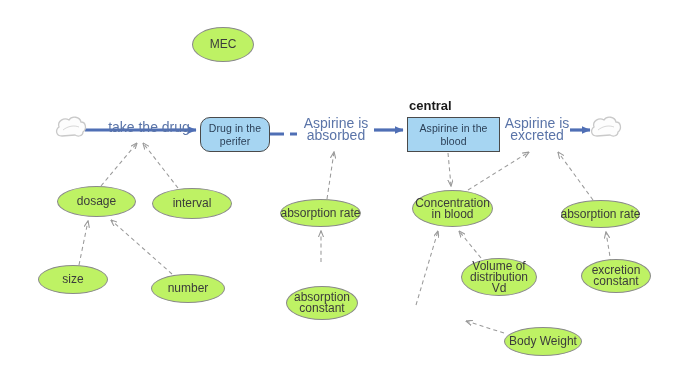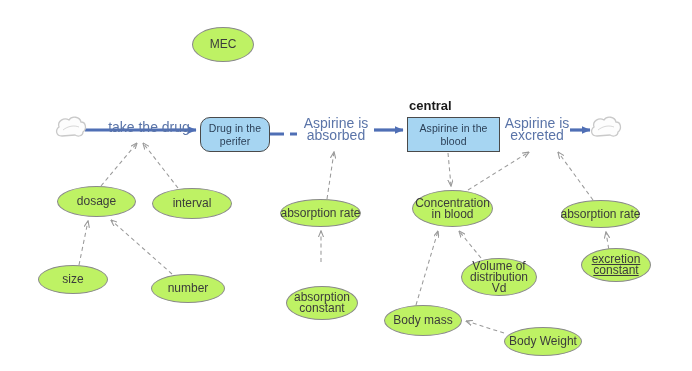--- a/index.html
+++ b/index.html
@@ -178,21 +178,20 @@
   <div class="var" style="left:151px; top:274px; width:74px; height:29px;">number</div>
 
   <div class="var" style="left:280px; top:199px; width:81px; height:28px;">absorption rate</div>
 
   <div class="var wrap" style="left:286px; top:262px; width:72px; height:34px;margin-top:24px;">absorption constant</div>
 
   <div class="var wrap" style="left:412px; top:190px; width:81px; height:37px;">Concentration in blood</div>
 
   <div class="var wrap" style="left:461px; top:258px; width:76px; height:38px;">Volume of distribution Vd</div>
 
-  <div class="var" style="left:384px; top:305px; width:78px; height:31px;">Body mass</div>
 
   <div class="var" style="left:504px; top:327px; width:78px; height:29px;">Body Weight</div>
 
   <div class="var" style="left:561px; top:200px; width:79px; height:28px;">absorption rate</div>
 
-  <div class="var wrap" style="left:581px; top:248px; width:70px; height:34px;text-decoration:underline;">excretion constant</div>
+  <div class="var wrap" style="left:581px; top:259px; width:70px; height:34px;">excretion constant</div>
 
 </div>
 
 </body></html>

